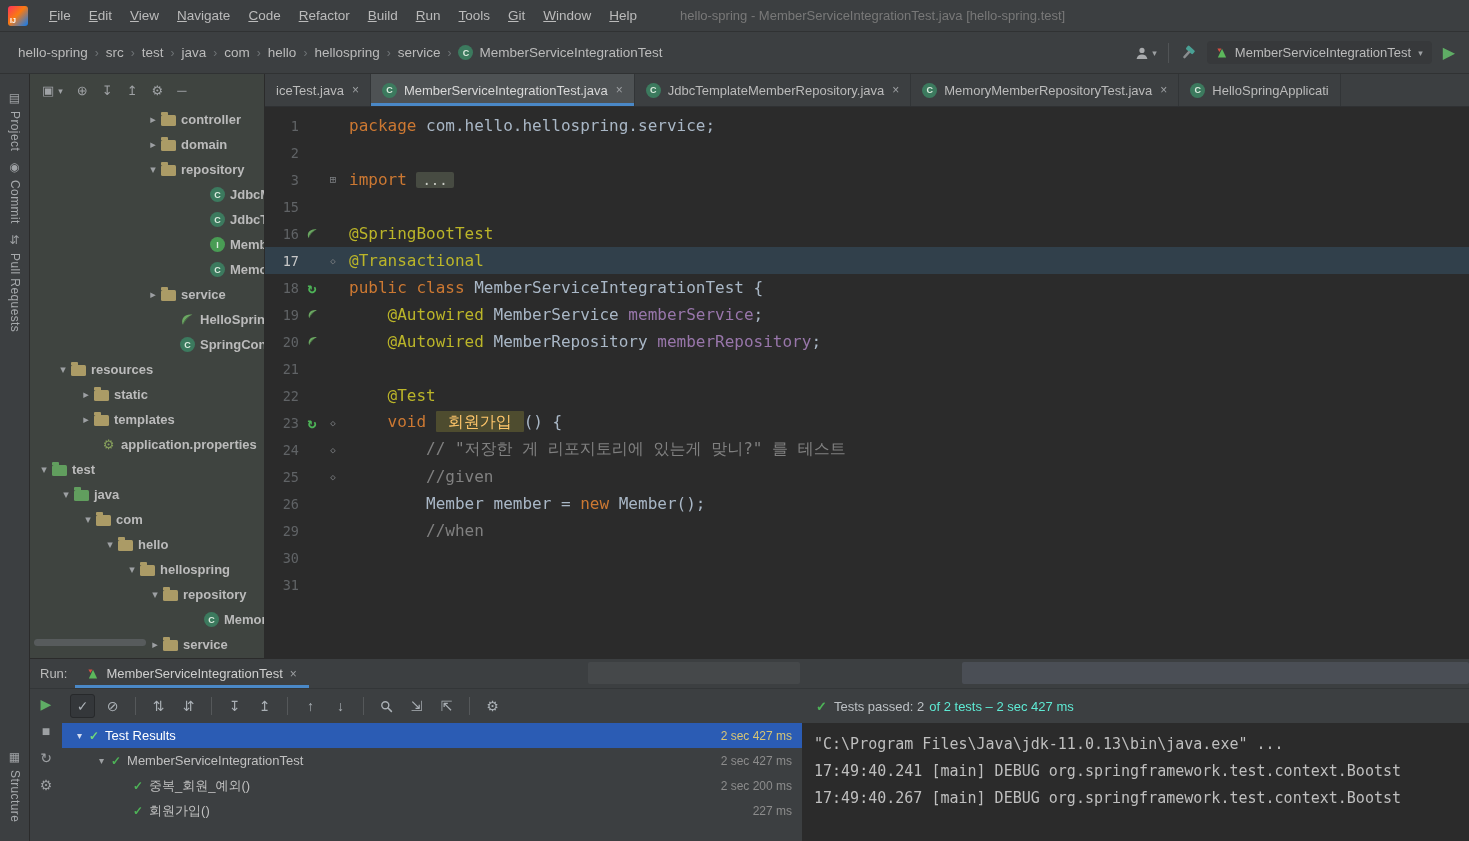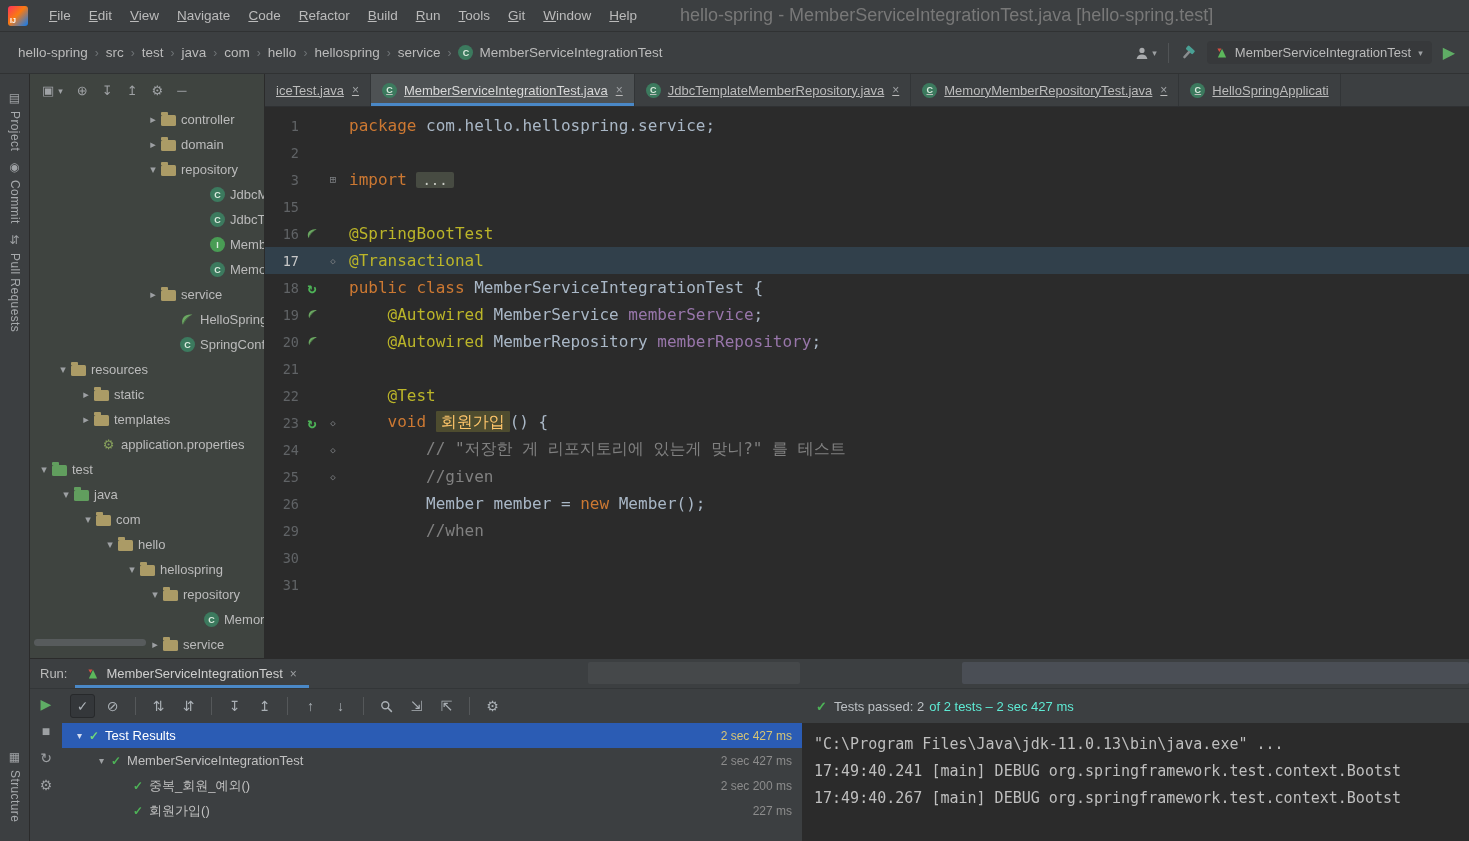--- a/index.html
+++ b/index.html
@@ -5,21 +5,21 @@
   *{box-sizing:border-box;margin:0;padding:0;}
   html,body{width:1469px;height:841px;overflow:hidden;background:#2b2b2b;}
   body{font-family:"Liberation Sans",sans-serif;font-size:13px;color:#bbbbbb;}
   .app{width:1469px;height:841px;display:flex;flex-direction:column;background:#2b2b2b;}
 
   
   .menubar{flex:0 0 32px;background:#3c3f41;display:flex;align-items:center;padding-left:8px;border-bottom:1px solid #303233;white-space:nowrap;}
   .logo{width:20px;height:20px;border-radius:3px;background:linear-gradient(135deg,#fe315d 0%,#f97a12 45%,#087cfa 100%);color:#fff;font-size:7px;font-weight:bold;display:flex;align-items:flex-end;padding:2px;margin-right:12px;flex:0 0 20px;}
   .menu-item{display:inline-block;padding:0 9px;font-size:13.5px;color:#bbbbbb;}
   .menu-item::first-letter{text-decoration:underline;}
-  .win-title{color:#787878;font-size:18px;margin-left:34px;}
+  .win-title{color:#787878;font-size:13px;margin-left:34px;}
 
   
   .navbar{flex:0 0 42px;background:#3c3f41;display:flex;align-items:center;padding:0 14px 0 18px;border-bottom:1px solid #303233;}
   .crumbs{display:flex;align-items:center;gap:7px;font-size:13.5px;white-space:nowrap;}
   .crumb{color:#bbbbbb;}
   .crumb-sep{color:#6e7275;font-size:12px;}
   .crumb-cur{display:flex;align-items:center;gap:6px;}
   .nav-right{margin-left:auto;display:flex;align-items:center;gap:11px;}
   .nav-sep{width:1px;height:20px;background:#515456;}
   .dd{font-size:9px;color:#9da0a3;}
@@ -36,49 +36,49 @@
   .right-col{flex:1;display:flex;flex-direction:column;min-width:0;}
   .main-row{flex:1;display:flex;min-height:0;}
 
   
   .project{flex:0 0 235px;background:#3f4440;border-right:1px solid #2b2b2b;display:flex;flex-direction:column;position:relative;overflow:hidden;}
   .ptoolbar{flex:0 0 33px;display:flex;align-items:center;gap:14px;padding:0 12px;color:#9fa2a5;font-size:13px;}
   .pt-ico{display:inline-flex;align-items:center;}
   .ptree{flex:1;overflow:hidden;}
   .prow{height:25px;display:flex;align-items:center;white-space:nowrap;font-size:13px;color:#bbbbbb;}
   .prow .chev{flex:0 0 16px;text-align:center;color:#9da0a3;font-size:11px;}
-  .prow .lbl{margin-left:5px;}
+  .prow .lbl{margin-left:5px;font-weight:bold;}
   .fld{width:15px;height:11px;background:#ab9b66;border-radius:1.5px;position:relative;display:inline-block;flex:0 0 15px;margin-top:2px;}
   .fld::before{content:"";position:absolute;top:-3px;left:0;width:7px;height:3px;background:inherit;border-radius:1px 1px 0 0;}
   .fld.grn{background:#619e5e;}
   .circ{width:15px;height:15px;border-radius:50%;font-size:9px;font-weight:bold;color:#dcebdf;display:inline-flex;align-items:center;justify-content:center;flex:0 0 15px;}
   .circ.cls{background:#3c7a5e;}
   .circ.itf{background:#499c54;}
   .sic{display:inline-flex;flex:0 0 15px;}
   .gear-ic{color:#87a05c;font-size:13px;flex:0 0 15px;text-align:center;}
   .pscroll{position:absolute;bottom:12px;left:4px;width:112px;height:7px;border-radius:4px;background:#5c5f61;opacity:.85;}
 
   
   .editor-col{flex:1;display:flex;flex-direction:column;min-width:0;background:#2b2b2b;}
-  .tabbar{flex:0 0 33px;background:#3c3f41;display:flex;align-items:stretch;overflow:hidden;border-bottom:1px solid #2f3133;text-decoration:underline;}
+  .tabbar{flex:0 0 33px;background:#3c3f41;display:flex;align-items:stretch;overflow:hidden;border-bottom:1px solid #2f3133;}
   .tab{display:flex;align-items:center;gap:7px;padding:0 11px;font-size:13px;color:#bbbbbb;border-right:1px solid #323537;position:relative;white-space:nowrap;}
   .tab.sel{background:#4e5254;color:#d8d8d8;}
   .tab.sel::after{content:"";position:absolute;left:0;right:0;bottom:0;height:3px;background:#4a88c7;}
   .tab .x{color:#9da0a3;font-size:12px;margin-left:1px;}
   .editor{flex:1;overflow:hidden;padding-top:5px;font-family:"DejaVu Sans Mono","Liberation Mono",monospace;}
   .code-line{display:flex;height:27px;align-items:center;}
   .code-line.caret{background:#31404b;}
   .code-line.caret .ln{color:#c8c8c8;}
   .ln{flex:0 0 34px;text-align:right;color:#606366;font-size:13.5px;}
   .gut{flex:0 0 26px;display:flex;align-items:center;justify-content:center;}
   .fm{flex:0 0 16px;text-align:center;color:#7c7f82;font-size:9px;}
   .codetxt{white-space:pre;font-size:16px;color:#a9b7c6;padding-left:8px;}
   .tk-kw{color:#cc7832;} .tk-an{color:#bbb529;} .tk-cm{color:#808080;} .tk-st{color:#6a8759;}
   .tk-fd{color:#9876aa;} .tk-pl{color:#a9b7c6;}
-  .tk-md{color:#ffc66b;background:#4e4c2f;padding:1px 5px;border-radius:1px;}
+  .tk-md{color:#ffc66b;background:#4e4c2f;padding:1px 12px;border-radius:1px;}
   .fold-box{background:#474b42;color:#c9ccc4;border-radius:2px;padding:0 6px;font-size:14px;}
   .rr{color:#4db357;font-size:15px;font-weight:bold;}
 
   
   .runpanel{flex:0 0 183px;background:#3c3f41;display:flex;flex-direction:column;border-top:1px solid #2b2b2b;}
   .run-header{flex:0 0 30px;display:flex;align-items:center;position:relative;border-bottom:1px solid #333638;}
   .run-label{margin:0 8px 0 10px;color:#bbbbbb;font-size:13px;}
   .run-tab{display:flex;align-items:center;gap:7px;height:100%;padding:0 12px;color:#cfcfcf;font-size:13px;position:relative;}
   .run-tab::after{content:"";position:absolute;left:0;right:0;bottom:0;height:3px;background:#4a88c7;}
   .run-tab .x{color:#9da0a3;font-size:12px;}

